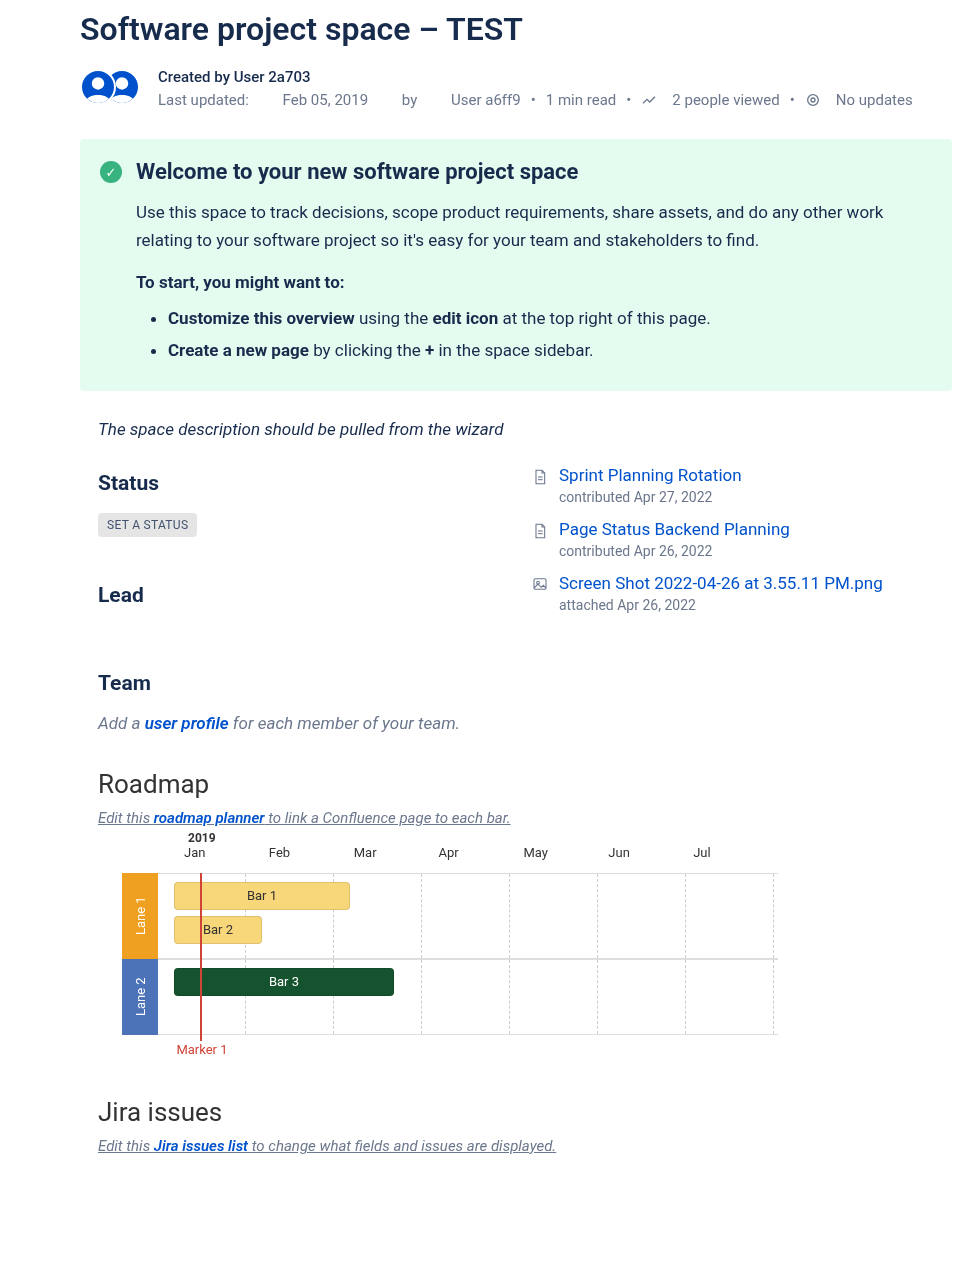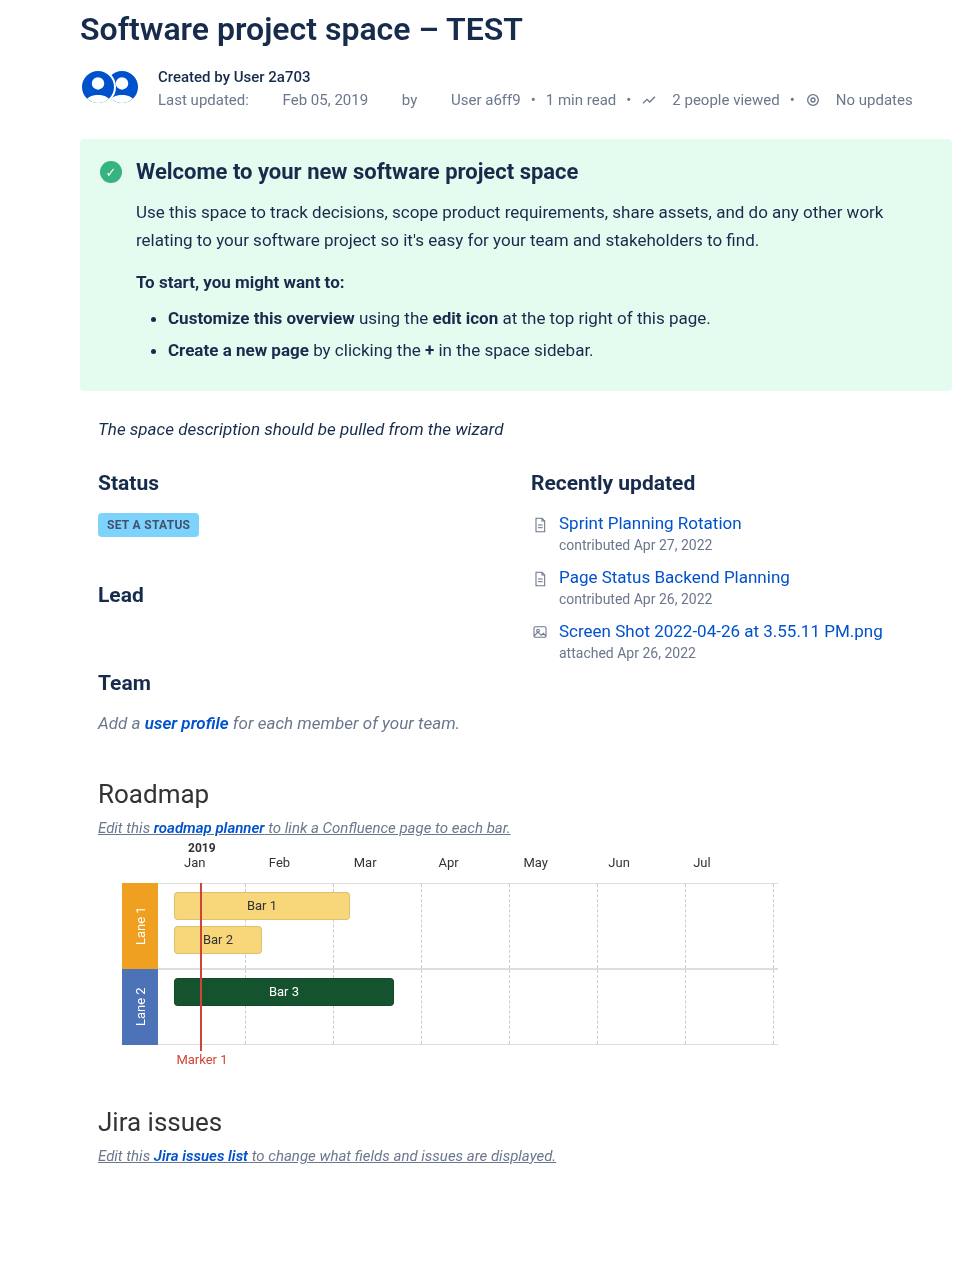--- a/index.html
+++ b/index.html
@@ -99,24 +99,24 @@
   .col h2.section {
     font-size: 21px;
     font-weight: 700;
     color: #172B4D;
     margin: 6px 0 18px 18px;
   }
   .col.left h2.section { margin-left: 18px; }
 
   .status-pill {
     display:inline-block;
-    background: #7dd3fc;
+    background: #e5e5e5;
     color: #42526E;
     font-size: 12px;
-    font-weight: 700;
+    font-weight: 400;
     letter-spacing: 0.3px;
     padding: 5px 9px;
     border-radius: 4px;
     margin-left: 18px;
   }
   .prompt {
     color: #6B778C;
     font-style: italic;
     font-size: 17px;
     margin: 12px 0 0 18px;
@@ -128,21 +128,21 @@
   .updates h2.section { margin-left: 0; }
   .update-item { display:flex; gap:10px; margin-bottom: 14px; }
   .update-icon {
     width: 18px; height: 20px; flex:none;
     display:flex; align-items:flex-start; justify-content:center; margin-top:3px;
     color:#6B778C;
   }
   .update-title { color:#0052CC; font-size: 17px; text-decoration:none; }
   .update-meta { color:#6B778C; font-size: 14px; margin-top:4px; }
 
-  .roadmap-section { margin-top: 46px; }
+  .roadmap-section { margin-top: 36px; }
   .roadmap-section h2.rm-title {
     font-size: 26px;
     font-weight: 400;
     color: #333;
     margin: 0 0 10px 18px;
   }
   .rm-note {
     font-style: italic;
     font-size: 15px;
     color:#6B778C;
@@ -314,21 +314,20 @@
 
       <div class="section-gap"></div>
 
       <h2 class="section">Team</h2>
       <div class="prompt">
         <span>Add a </span><a href="#" class="link">user profile</a><span> for each member of your team.</span>
       </div>
     </div>
 
     <div class="col updates">
-      <h2 class="section">Recently updated</h2>
 
       <div class="update-item">
         <div class="update-icon">
           <svg viewBox="0 0 24 24" width="16" height="18" fill="none" stroke="#6B778C" stroke-width="1.6">
               <path d="M6 2h9l4 4v16H6z"></path>
               <path d="M15 2v4h4"></path>
               <line x1="9" y1="12" x2="16" y2="12"></line>
               <line x1="9" y1="16" x2="16" y2="16"></line>
             </svg>
         </div>

